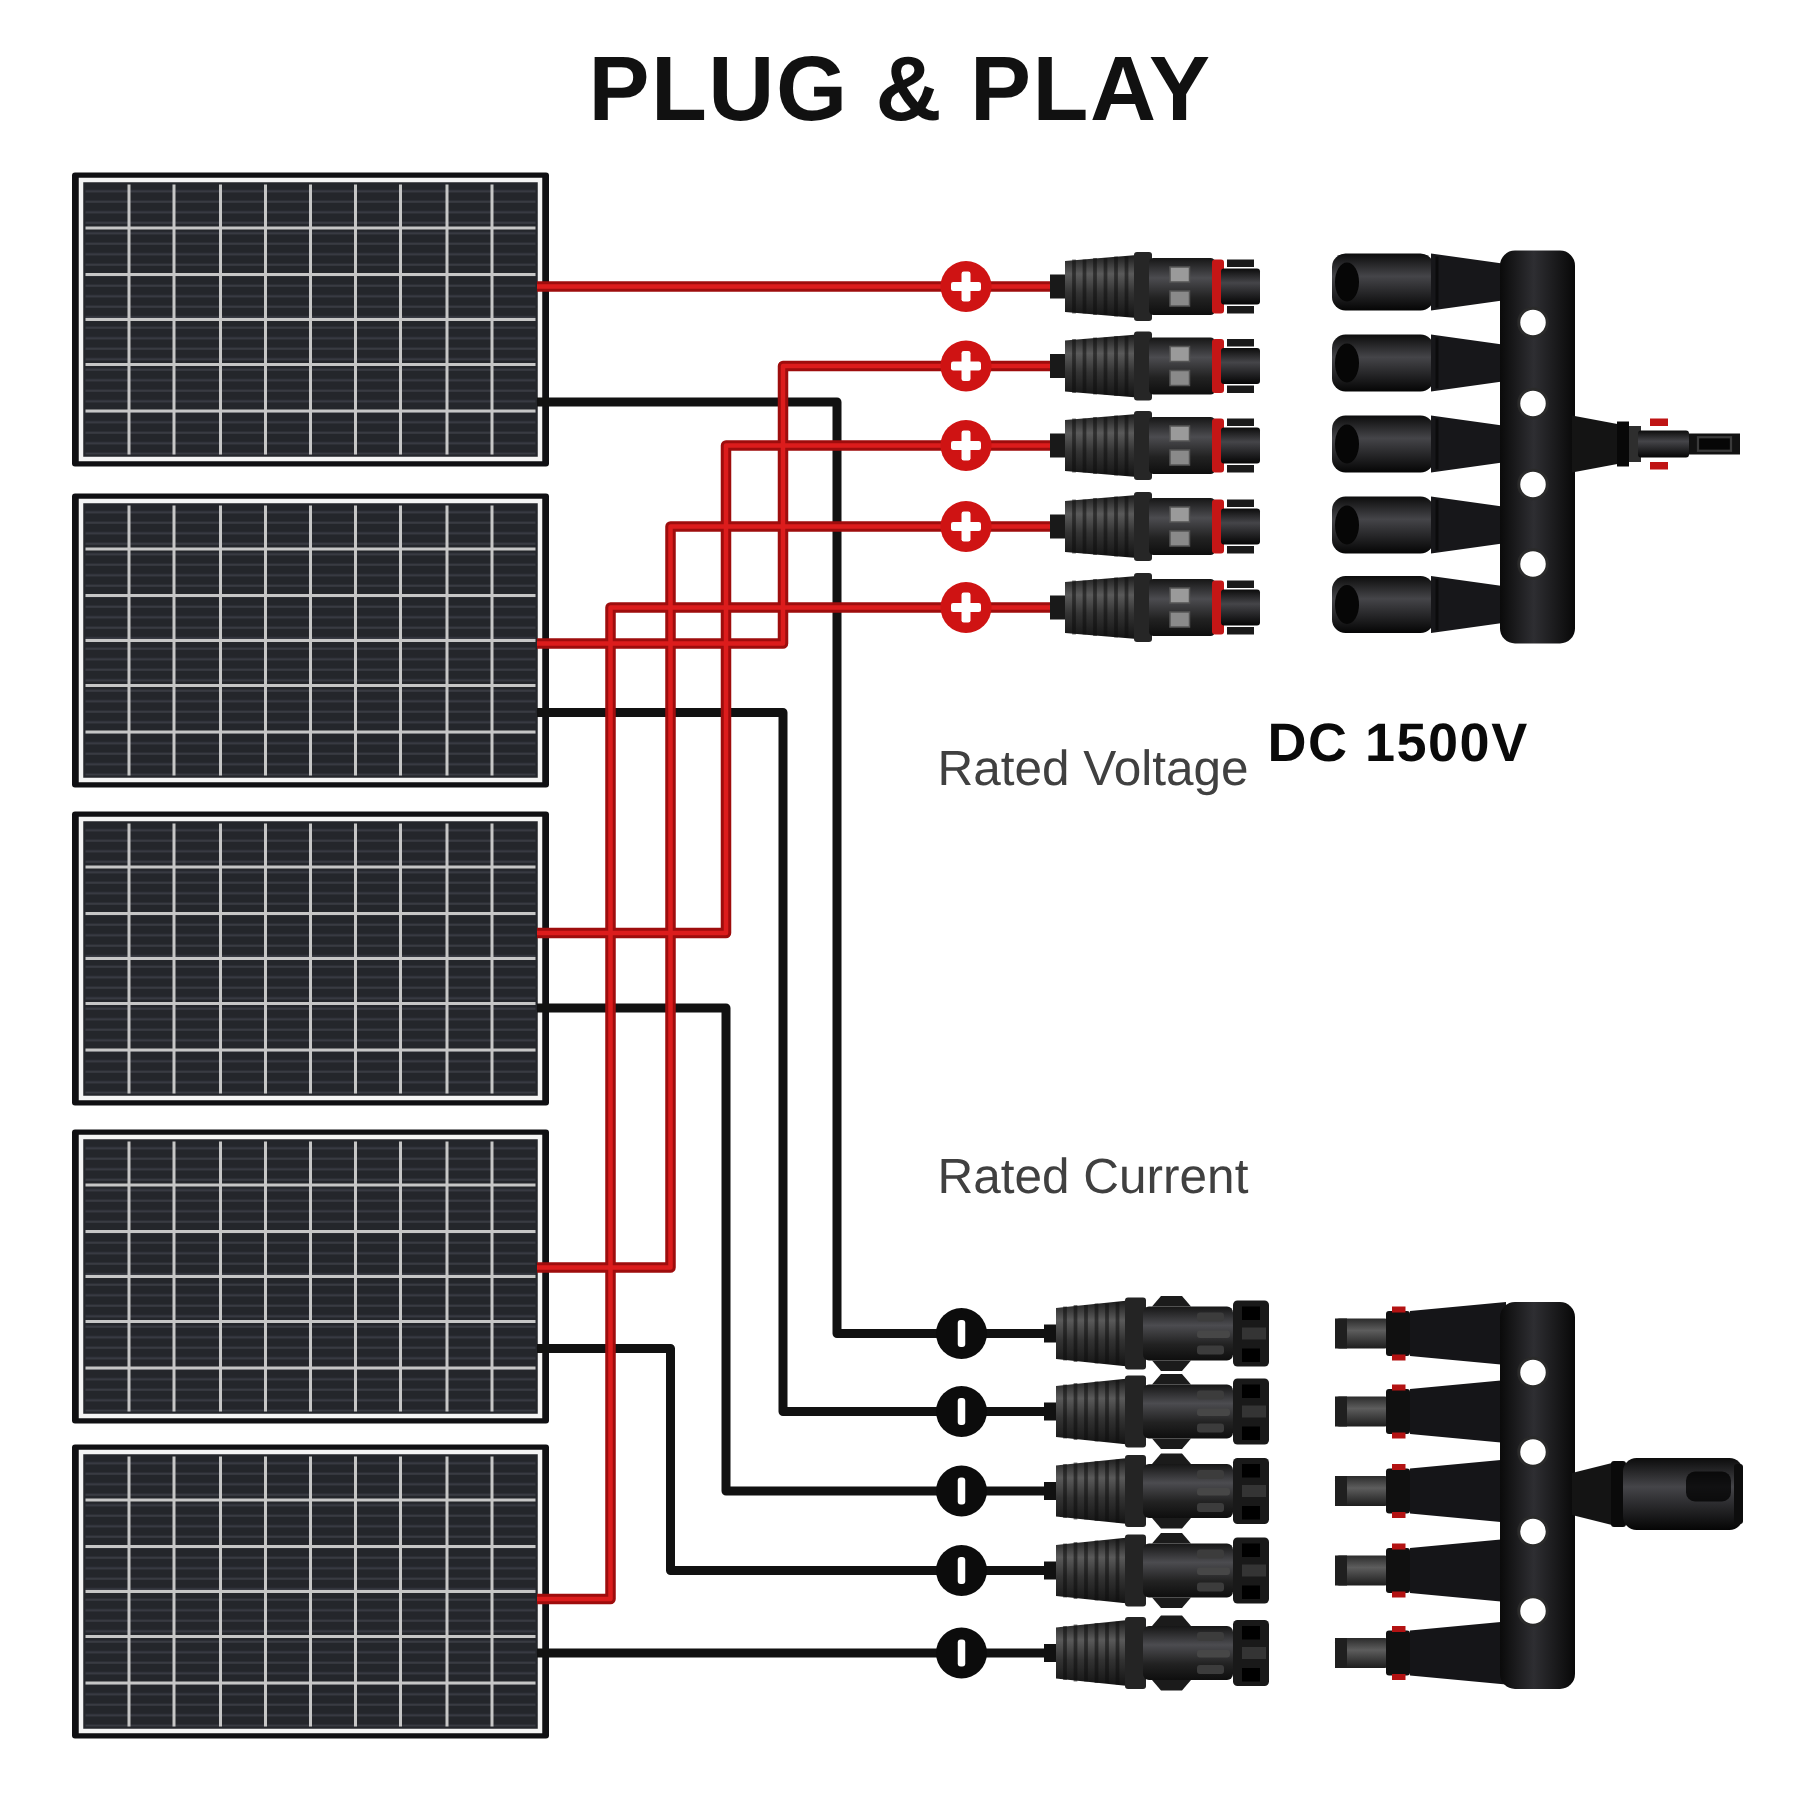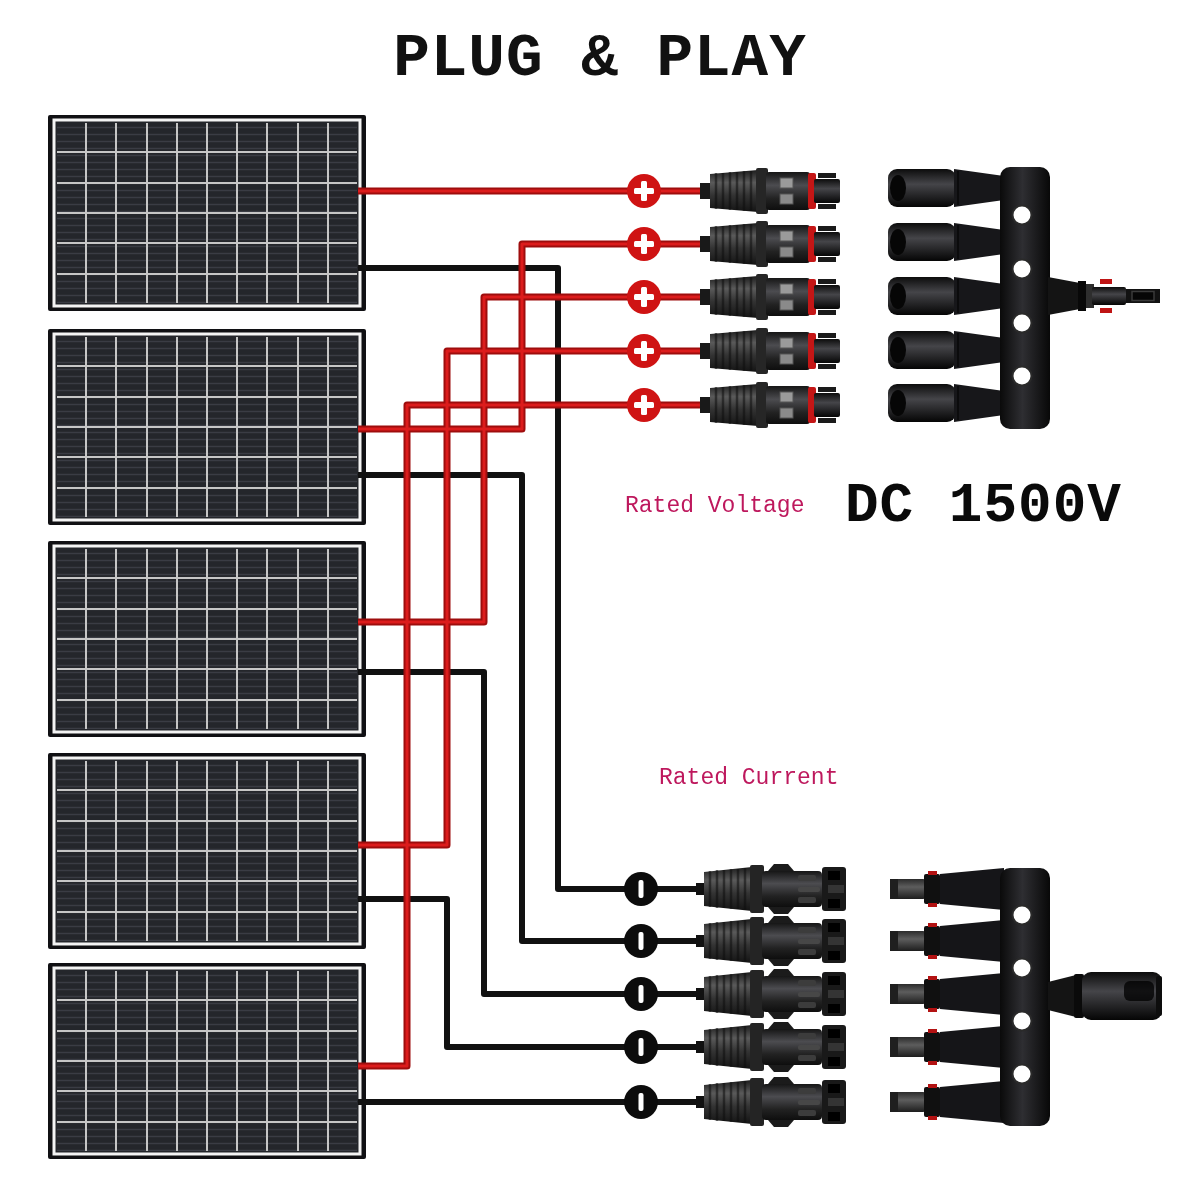--- a/index.html
+++ b/index.html
@@ -1,24 +1,24 @@
 <!DOCTYPE html>
 <html><head>
 <meta charset="utf-8">
 <style>
   html,body{margin:0;padding:0;background:#fff;}
   .canvas{position:relative;width:1200px;height:1200px;background:#ffffff;overflow:hidden;
-          font-family:Liberation Mono, monospace;}
+          font-family:Liberation Sans, sans-serif;}
   .title{position:absolute;top:24px;left:0;width:100%;text-align:center;
          font-size:61px;font-weight:bold;letter-spacing:1px;color:#111;}
-  .rating-label{position:absolute;font-size:23px;color:#be185d;}
-  .rating-value{position:absolute;font-size:56px;font-weight:bold;color:#0a0a0a;letter-spacing:1px;}
+  .rating-label{position:absolute;font-size:33px;color:#404040;}
+  .rating-value{position:absolute;font-size:36px;font-weight:bold;color:#0a0a0a;letter-spacing:1px;}
   #voltage-label{left:625px;top:493px;}
   #voltage-value{left:845px;top:474px;}
-  #current-label{left:659px;top:765px;}
+  #current-label{left:625px;top:765px;}
   #current-value{left:866px;top:746px;}
   svg{position:absolute;left:0;top:0;}
 </style>
 </head>
 <body>
 
 <div class="canvas">
 
   <div class="title">PLUG &amp; PLAY</div>
 

